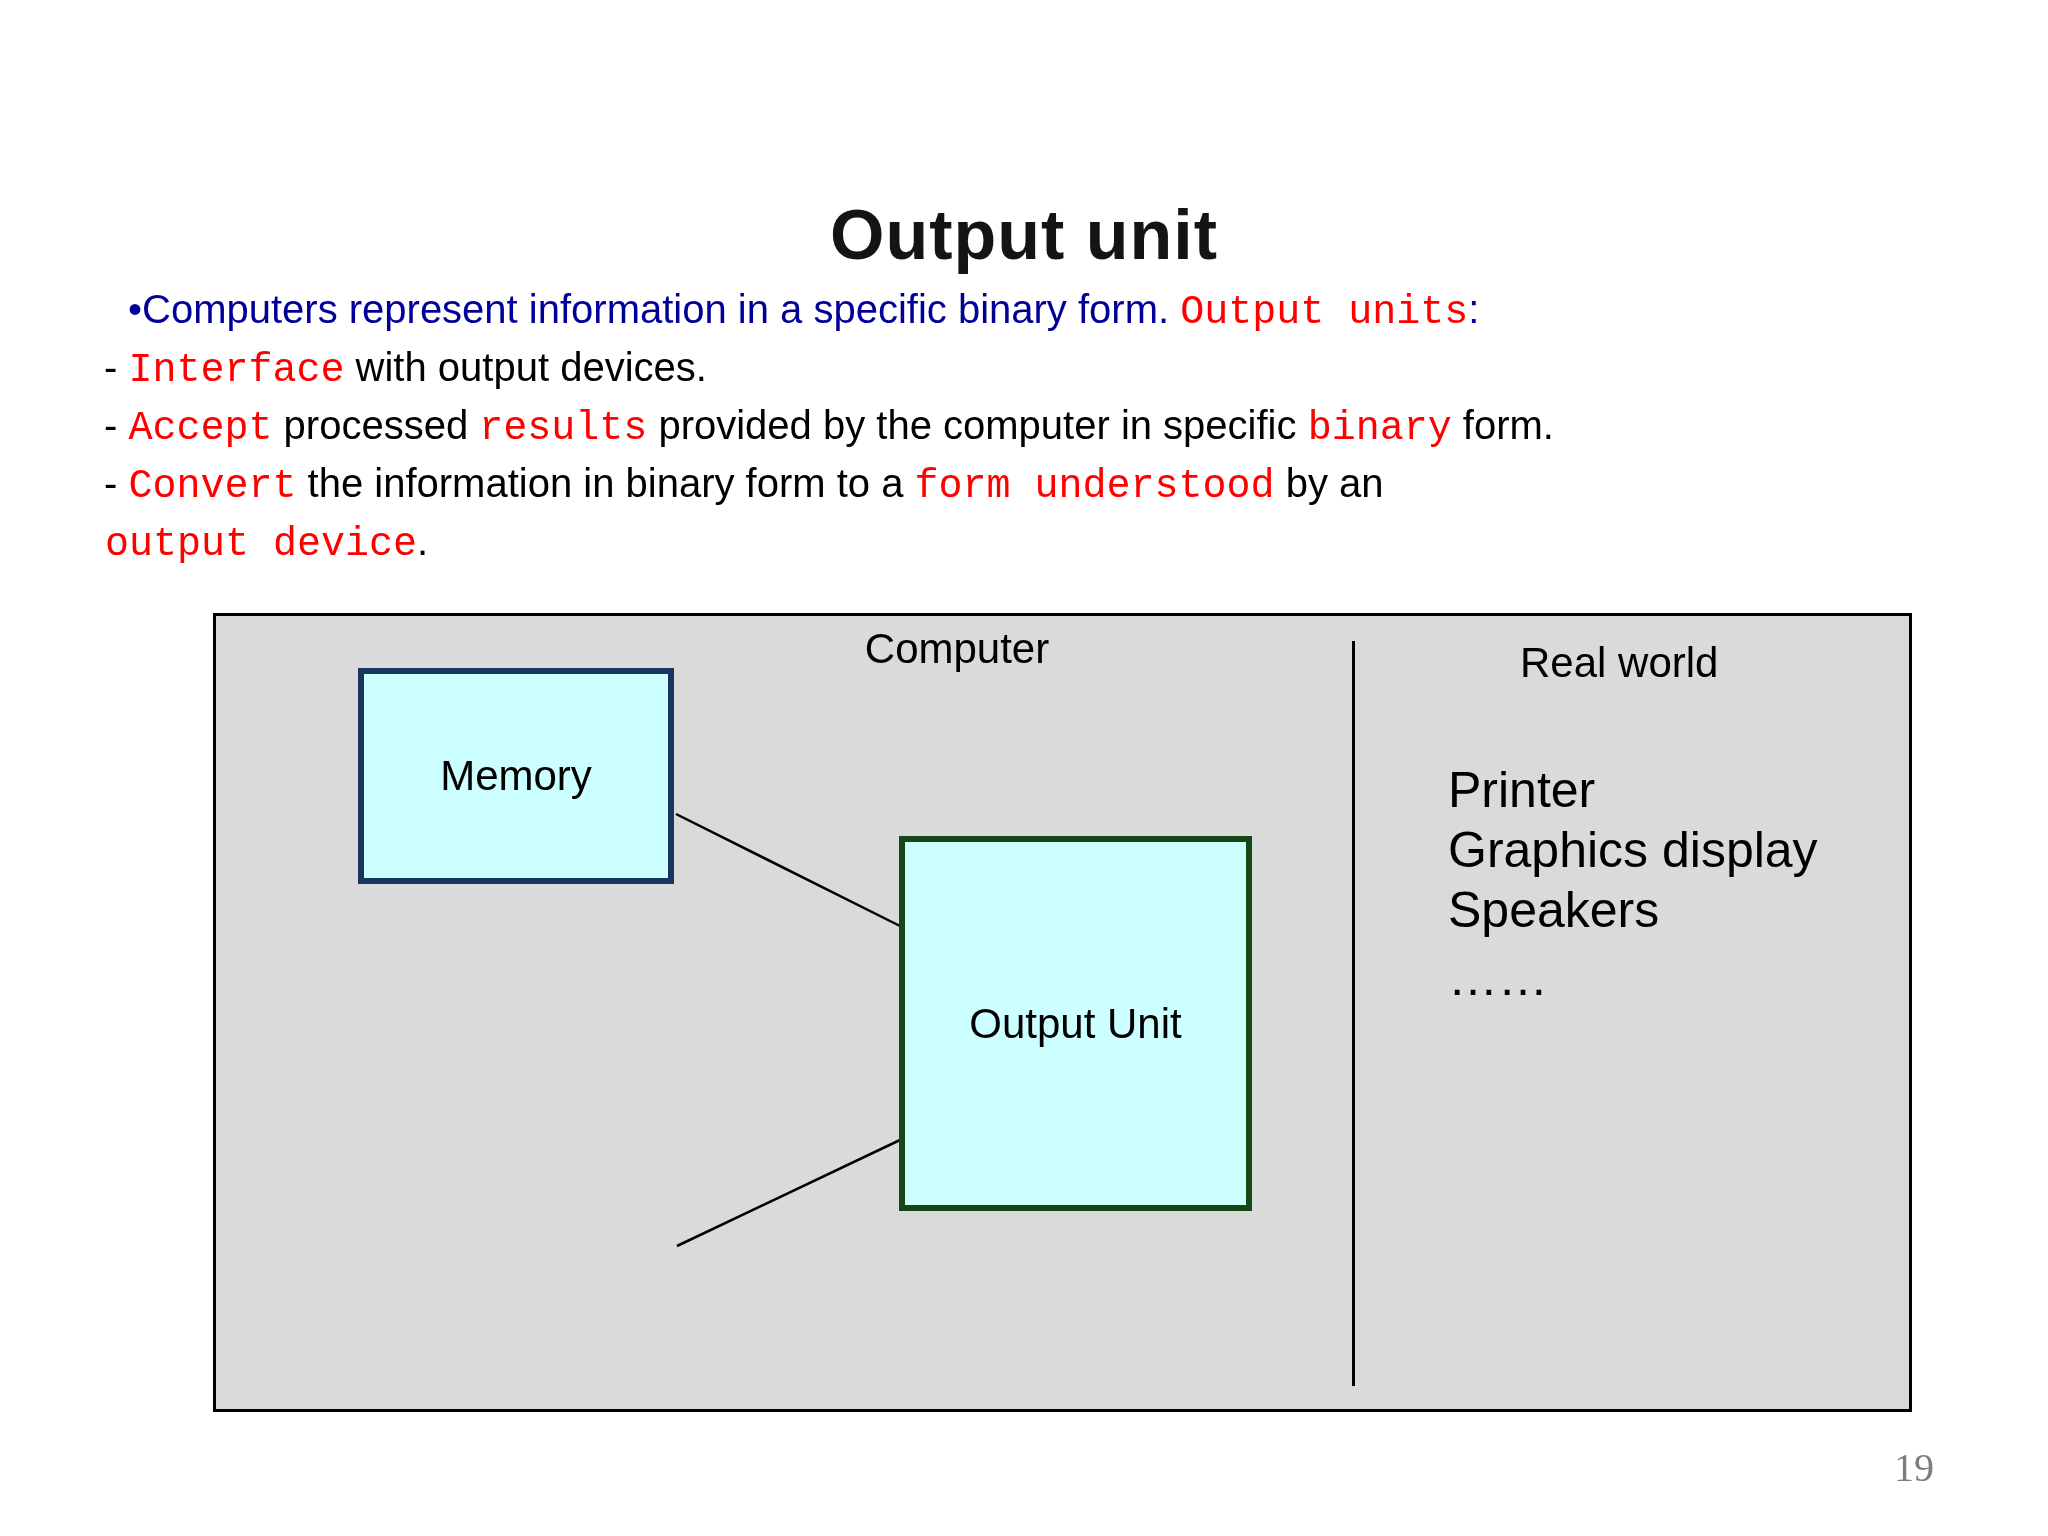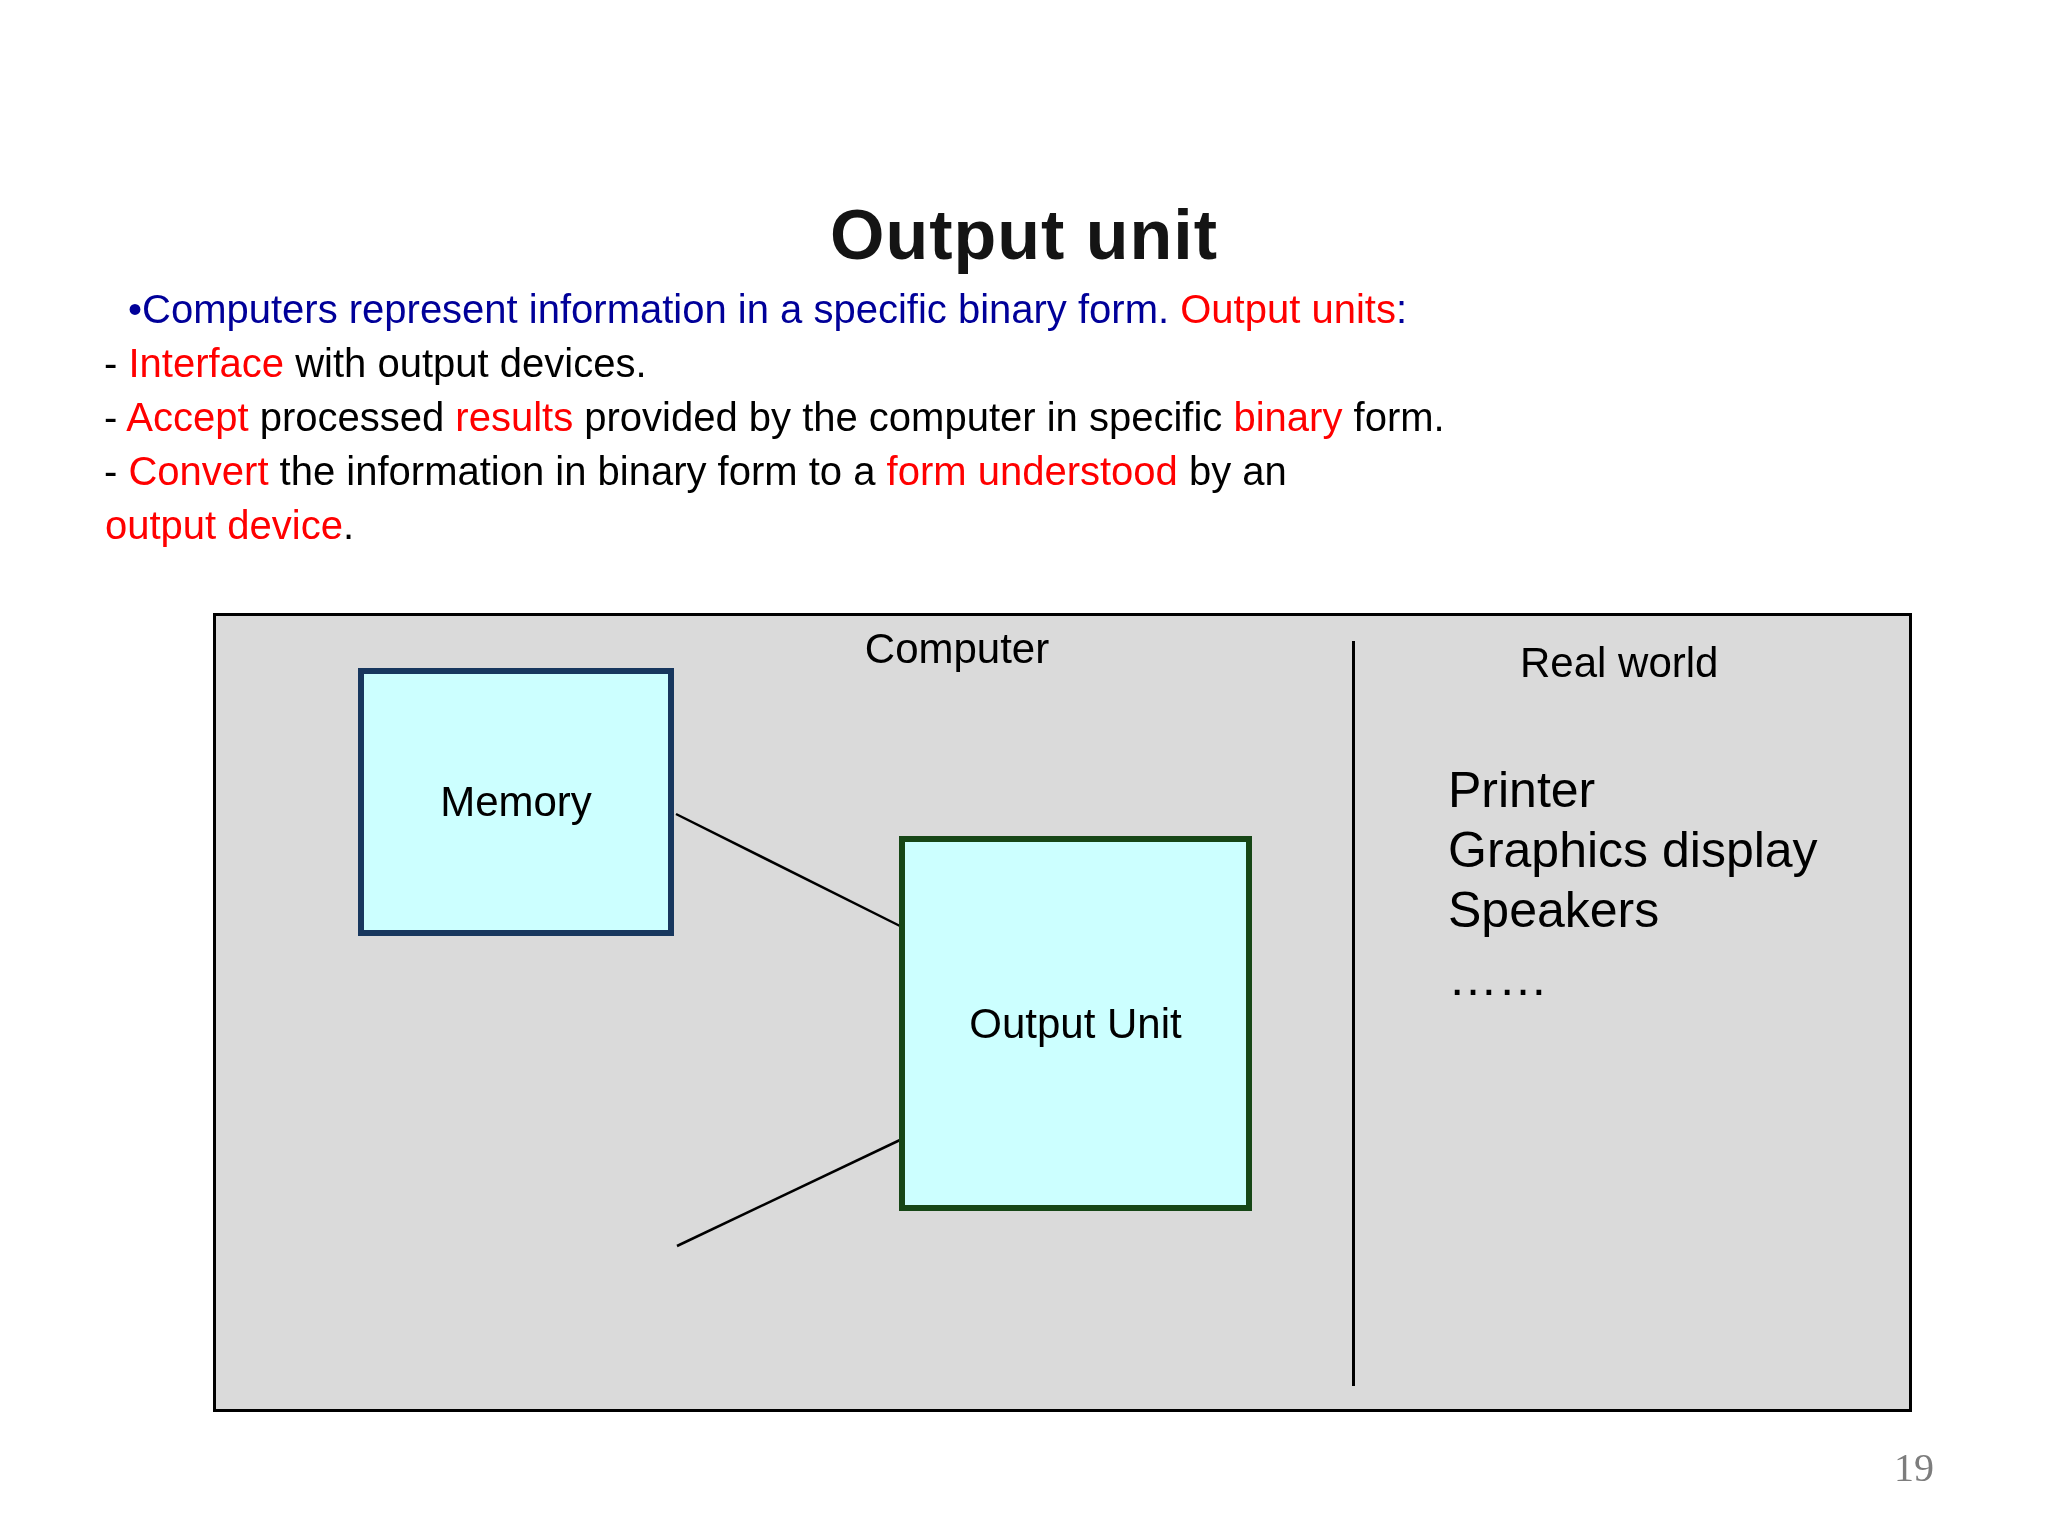--- a/index.html
+++ b/index.html
@@ -19,40 +19,40 @@
     text-align:center; font-size:70px; line-height:1.1; color:#141414;
     letter-spacing:1px;
   }
   
   .bullets{position:absolute; left:0; top:282px; width:2048px;}
   .bullet-line{font-size:40px; line-height:54px; white-space:pre; color:var(--black);}
   .indent-0{padding-left:128px;}
   .indent-1{padding-left:104px;}
   .indent-2{padding-left:105px;}
   .c-blue{color:var(--blue);}
-  .c-red{color:var(--red);}
+  .c-red{color:var(--red);font-family:Liberation Mono, monospace;}
   .c-black{color:var(--black);}
   
   .panel{
     position:absolute; left:174px; top:613px; width:1699px; height:799px;
     background:var(--panel-fill); border:3px solid var(--panel-border);
     box-sizing:border-box;
     margin-left:39px;
   }
   .panel-label{position:absolute; font-size:42px; line-height:50px; color:#000;}
   .computer-label{left:741px; top:8px; transform:translateX(-50%);}
   .realworld-label{left:1304px; top:22px;}
   .divider{position:absolute; left:1136px; top:25px; width:3px; height:745px; background:#000;}
   .connectors{position:absolute; left:0; top:0; width:1699px; height:799px;}
   .box{
     position:absolute; background:var(--box-fill); box-sizing:border-box;
     display:flex; align-items:center; justify-content:center;
     font-size:42px; color:#000; text-align:center;
   }
-  .memory-box{left:142px; top:52px; width:316px; height:268px; border:6px solid var(--navy);}
+  .memory-box{left:142px; top:52px; width:316px; height:216px; border:6px solid var(--navy);}
   .processor-box{left:147px; top:518px; width:313px; height:259px; border:6px solid var(--navy);}
   .output-box{left:683px; top:220px; width:353px; height:375px; border:6px solid var(--green);}
   .devices{position:absolute; left:1232px; top:144px;}
   .device-line{font-size:50px; line-height:60px; color:#000; white-space:pre;}
   
   .pagenum{
     position:absolute; left:1894px; top:1444px;
     font-family:"Liberation Serif", serif; font-size:40px; color:var(--pagenum);
   }
 </style>

